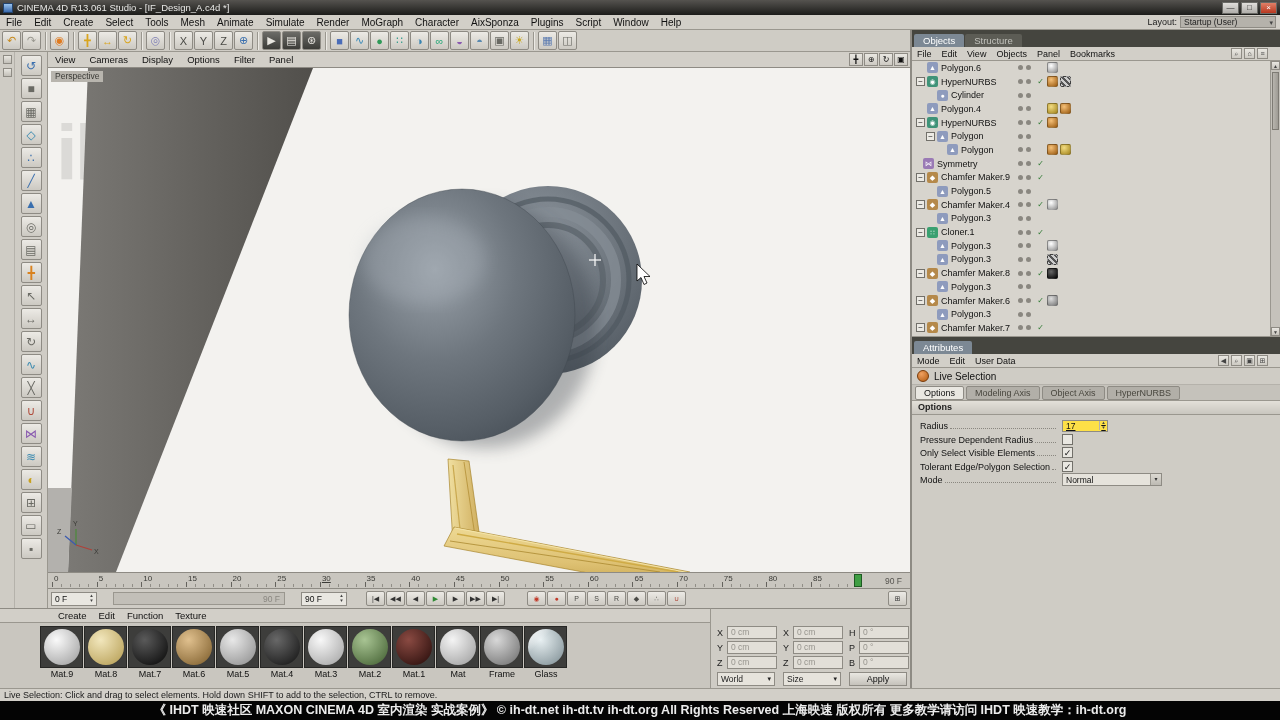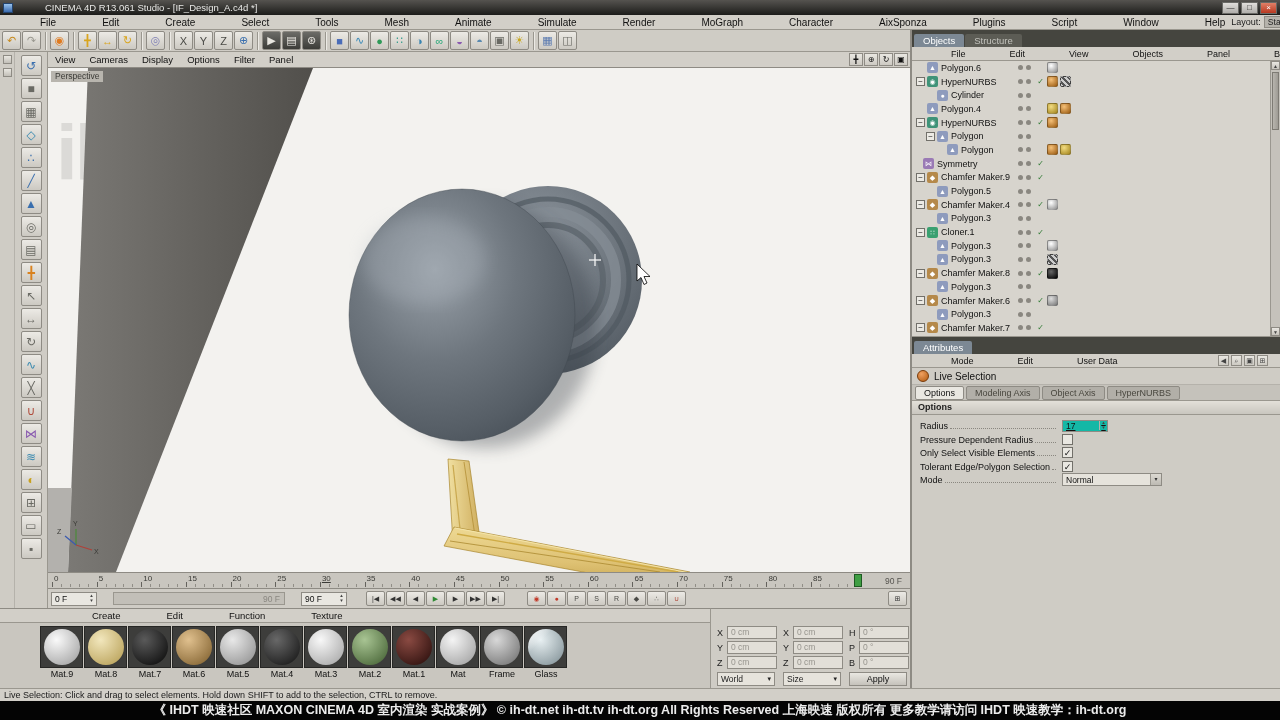--- a/index.html
+++ b/index.html
@@ -3,27 +3,27 @@
 <meta charset="utf-8">
 <style>
 *{margin:0;padding:0;box-sizing:border-box;}
 html,body{width:1280px;height:720px;overflow:hidden;}
 body{font-family:"Liberation Sans","DejaVu Sans",sans-serif;font-size:10px;background:#d2cfc8;position:relative;color:#111;}
 #root{position:absolute;left:0;top:0;width:1280px;height:720px;background:#d2cfc8;overflow:hidden;}
 
 
 #titlebar{position:absolute;left:0;top:0;width:1280px;height:15px;background:linear-gradient(#55534f,#1c1c1a);display:flex;align-items:center;color:#e8e8e6;font-size:9.5px;padding:0 3px;}
 #appicon{width:10px;height:10px;background:linear-gradient(#9ac4ee,#3a6aae);border:1px solid #24446e;margin-right:4px;flex:none;}
-#titlebar .title{flex:1;white-space:nowrap;overflow:hidden;margin-left:28px;}
+#titlebar .title{flex:1;white-space:nowrap;overflow:hidden;}
 .wbtn{width:17px;height:12px;margin-left:2px;border:1px solid #6a6a66;display:flex;align-items:center;justify-content:center;font-size:8px;background:linear-gradient(#e0dedb,#b0aeaa);color:#222;flex:none;}
 .wbtn.close{background:linear-gradient(#e08068,#b83820);color:#fff;}
 
 
 #menubar{position:absolute;left:0;top:15px;width:1280px;height:15px;background:#d2cfc8;border-bottom:1px solid #9a978f;display:flex;align-items:center;font-size:10px;}
-.menu-item{padding:0 6px;height:15px;line-height:15px;color:#111;white-space:nowrap;margin-left:34px;}
+.menu-item{padding:0 6px;height:15px;line-height:15px;color:#111;white-space:nowrap;}
 .menu-item.sm{padding:0 5px;font-size:9px;height:14px;line-height:14px;}
 #layout-wrap{margin-left:auto;display:flex;align-items:center;padding-right:4px;gap:3px;font-size:9px;color:#222;}
 #layout-dd{width:96px;height:12px;background:#b5b2ab;border:1px solid #8e8b84;font-size:8.5px;line-height:10px;padding:0 10px 0 3px;color:#222;position:relative;}
 #layout-dd::after{content:"▾";position:absolute;right:2px;top:1px;font-size:7px;color:#444;}
 
 
 #toolbar{position:absolute;left:0;top:30px;width:910px;height:22px;background:#cfccc5;border-bottom:1px solid #9a978f;display:flex;align-items:center;padding-left:2px;}
 .ibtn{width:19px;height:19px;border:1px solid #8e8b84;border-radius:2px;background:linear-gradient(#eceae5,#ccc9c2);display:flex;align-items:center;justify-content:center;font-size:11px;margin-right:1px;flex:none;}
 .ibtn.dark{background:linear-gradient(#6c6c68,#3c3c38);}
 .tsep{width:0;height:18px;border-left:1px solid #9a978f;border-right:1px solid #eceae5;margin:0 3px;flex:none;}
@@ -106,21 +106,21 @@
 #attr-tabs{height:16px;display:flex;gap:2px;padding:1px 3px;background:#c5c2bb;border-bottom:1px solid #9a978f;align-items:center;}
 .atab{padding:1px 8px;font-size:9px;background:#b2afa8;border:1px solid #8e8b84;color:#49473f;border-radius:2px;white-space:nowrap;}
 .atab.active{background:#e9e7e1;color:#111;}
 #attr-section{height:14px;background:linear-gradient(#e3e0d9,#c9c6bf);border-bottom:1px solid #9a978f;font-size:9px;font-weight:bold;color:#222;padding-left:6px;line-height:13px;}
 #attr-fields{padding-top:4px;}
 .attr-row{position:relative;height:13.5px;}
 .attr-lab-wrap{position:absolute;left:8px;top:0;width:138px;display:flex;align-items:flex-end;overflow:hidden;height:12px;}
 .attr-label{font-size:9px;color:#111;white-space:nowrap;}
 .attr-leader{flex:1;min-width:4px;border-bottom:1px dotted #8a8780;margin:0 2px 2px 2px;}
 .attr-ctl{position:absolute;left:150px;top:0;display:flex;align-items:center;height:13px;}
-.spinbox{display:flex;align-items:center;width:46px;height:12px;background:#14b8a6;border:1px solid #8e8b84;text-decoration:underline;}
+.spinbox{display:flex;align-items:center;width:46px;height:12px;background:#fde047;border:1px solid #8e8b84;text-decoration:underline;}
 .spinval{flex:1;font-size:8.5px;padding-left:3px;color:#111;}
 .spinarr{width:8px;display:flex;flex-direction:column;align-items:center;font-size:4.5px;line-height:4.5px;color:#444;border-left:1px solid #b5b2ab;}
 .cbox{width:11px;height:11px;background:#e9e7e1;border:1px solid #72706a;font-size:9px;line-height:10px;text-align:center;color:#111;}
 .dropdown{display:flex;align-items:center;width:100px;height:13px;background:#e6e3dc;border:1px solid #8e8b84;}
 .ddval{flex:1;font-size:8.5px;padding-left:3px;}
 .ddarrow{width:11px;font-size:6px;text-align:center;color:#333;background:linear-gradient(#dcd9d2,#bdbab3);height:100%;line-height:11px;border-left:1px solid #9a978f;}
 
 
 #statusbar{position:absolute;left:0;top:688px;width:1280px;height:13px;background:#d2cfc8;border-top:1px solid #9a978f;font-size:9px;color:#1a1a1a;line-height:12px;padding-left:4px;white-space:nowrap;}
 #banner{position:absolute;left:0;top:701px;width:1280px;height:19px;background:#040404;color:#ececec;font-size:12.5px;font-weight:bold;text-align:center;line-height:19px;white-space:nowrap;overflow:hidden;}

